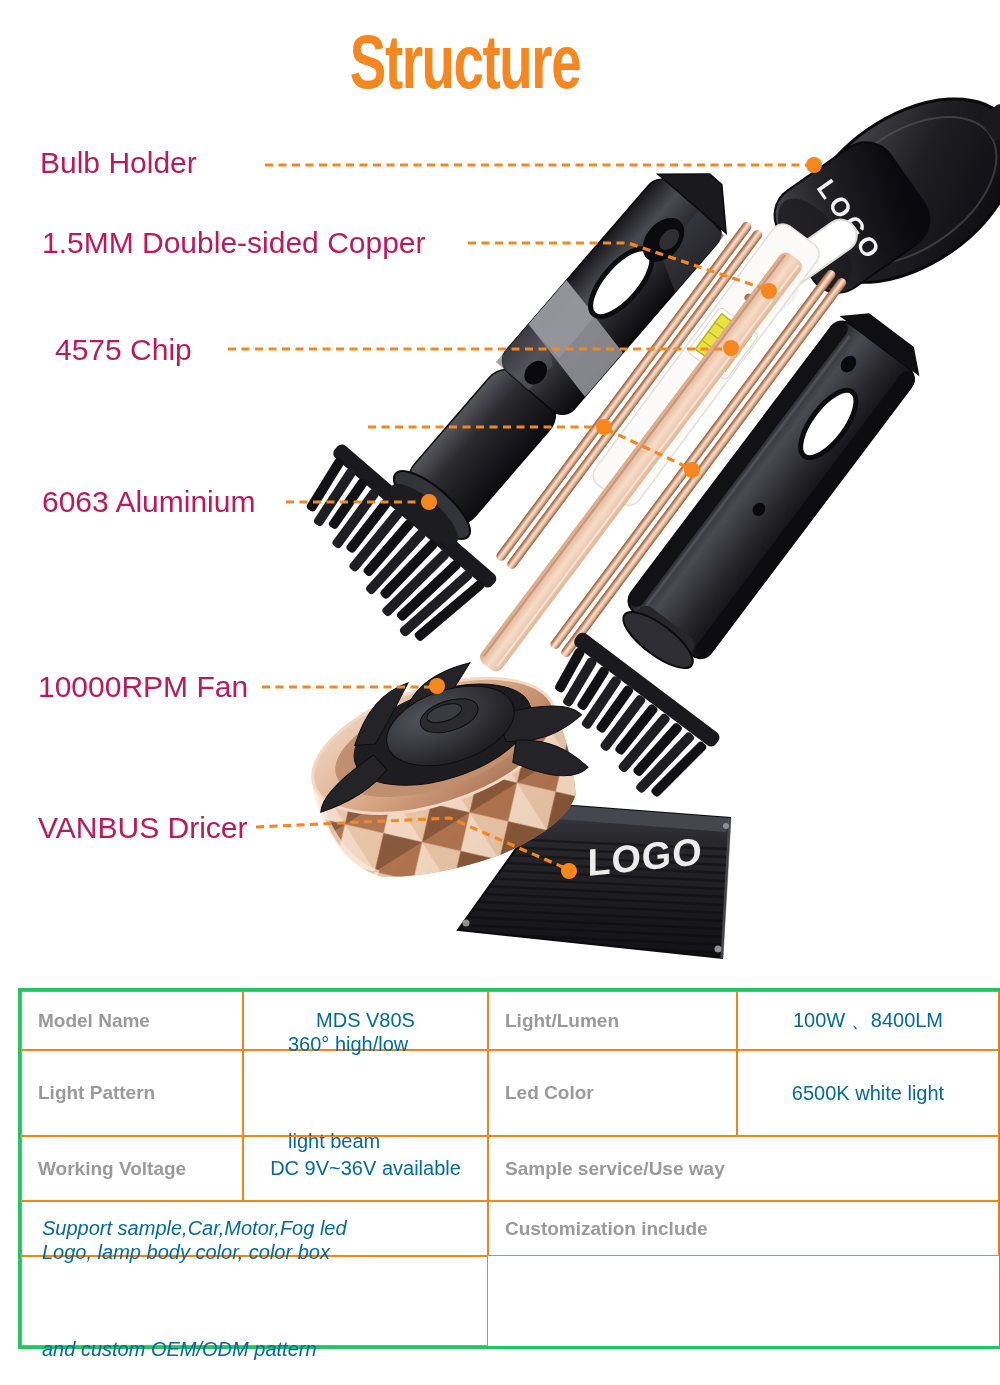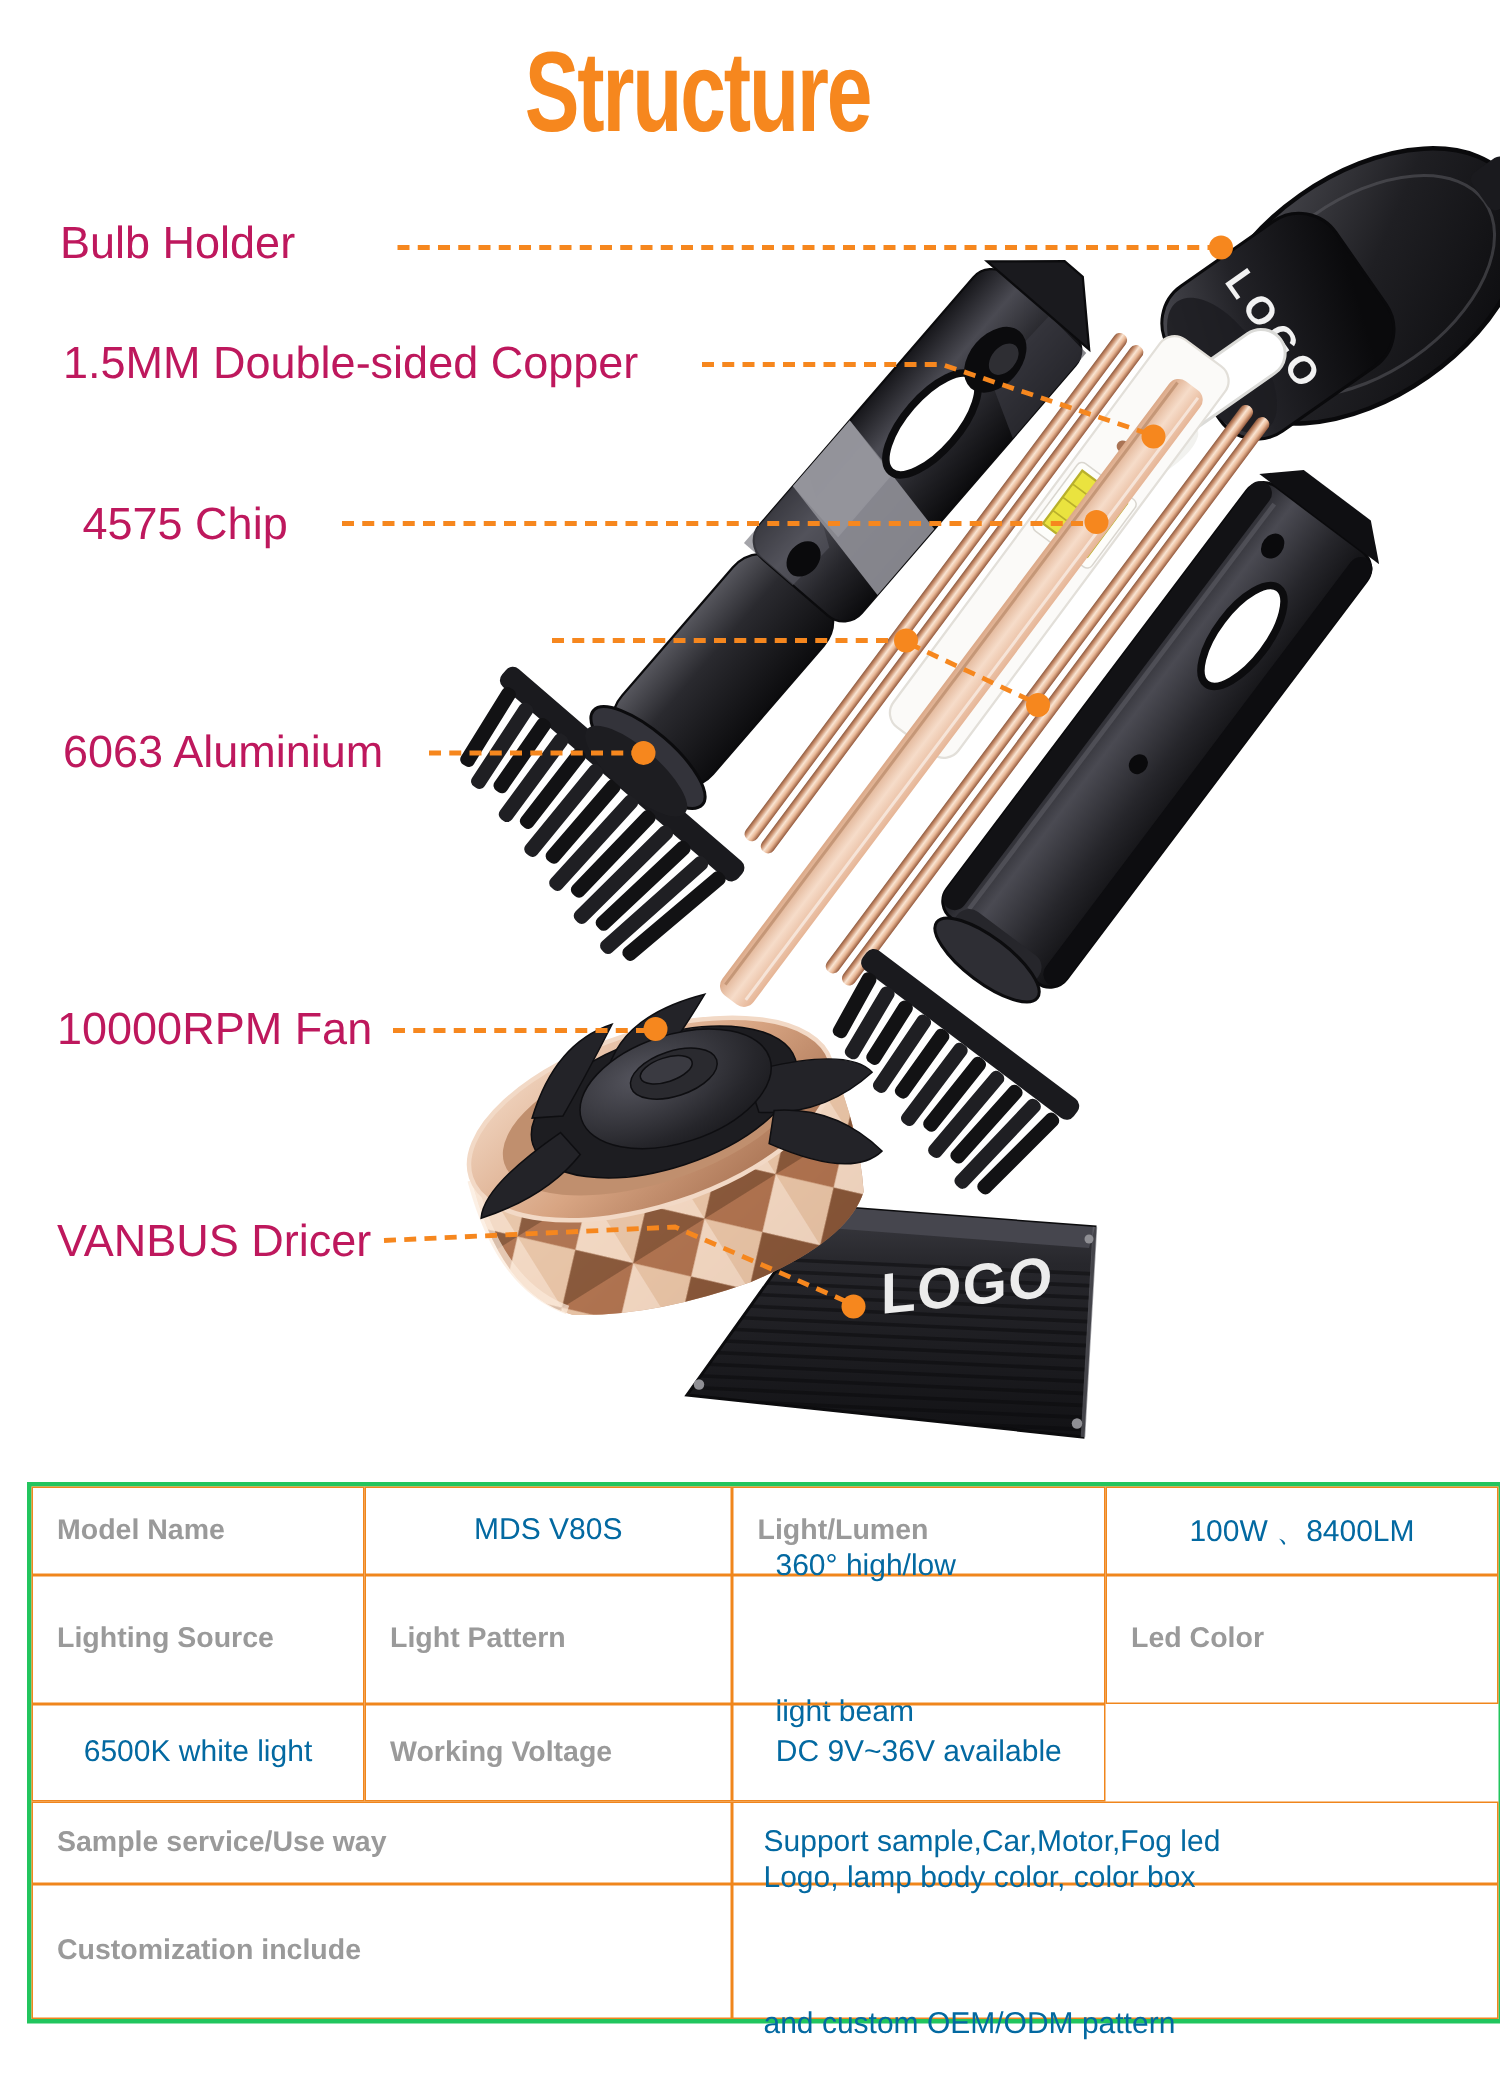--- a/index.html
+++ b/index.html
@@ -12,22 +12,22 @@
   #svgart{position:absolute;left:0;top:0;}
   
   .spec{position:absolute;left:18px;top:988px;display:grid;
         grid-template-columns:222px 245px 249px 262px;
         grid-template-rows:59px 86px 65px 55px 90px;
         border:3px solid #22c55e;background:#fff;}
   .spec>div{border:1px solid #F0861C;display:flex;align-items:center;box-sizing:border-box;}
   .lab{padding-left:16px;color:#9a9a9a;font-weight:700;font-size:19px;}
   .val{justify-content:center;color:#0369a1;font-size:20px;text-align:center;}
   .val .vblock{text-align:left;line-height:1.62;white-space:pre-wrap;}
-  .val.padL{justify-content:flex-start;padding-left:28px;text-align:left;}
-  .val.leftv{justify-content:flex-start;padding-left:20px;text-align:left;}
+  .val.padL{justify-content:flex-start;padding-left:44px;text-align:left;}
+  .val.leftv{justify-content:flex-start;padding-left:20px;text-align:left;font-style:italic;}
   .span2{grid-column:span 2;}
 </style>
 </head>
 <body>
 
 <div class="canvas">
 
   <svg id="svgart" width="1000" height="985" viewBox="0 0 1000 985">
     <defs>
       <linearGradient id="gDark" x1="0" y1="0" x2="0" y2="1">
@@ -269,21 +269,20 @@
   <div class="callout" style="left:38px;top:669px;">10000RPM Fan</div>
   <div class="callout" style="left:38px;top:810px;">VANBUS Dricer</div>
 
   <div class="spec">
 
     <div class="lab">Model Name</div>
     <div class="val">MDS V80S</div>
     <div class="lab">Light/Lumen</div>
     <div class="val">100W 、8400LM</div>
 
-    <div class="lab">Lighting Source</div>
     <div class="lab">Light Pattern</div>
     <div class="val padL">
       <div class="vblock">
         <div>360° high/low</div>
         <div>light beam</div>
       </div>
     </div>
 
     <div class="lab">Led Color</div>
     <div class="val">6500K  white light</div>

